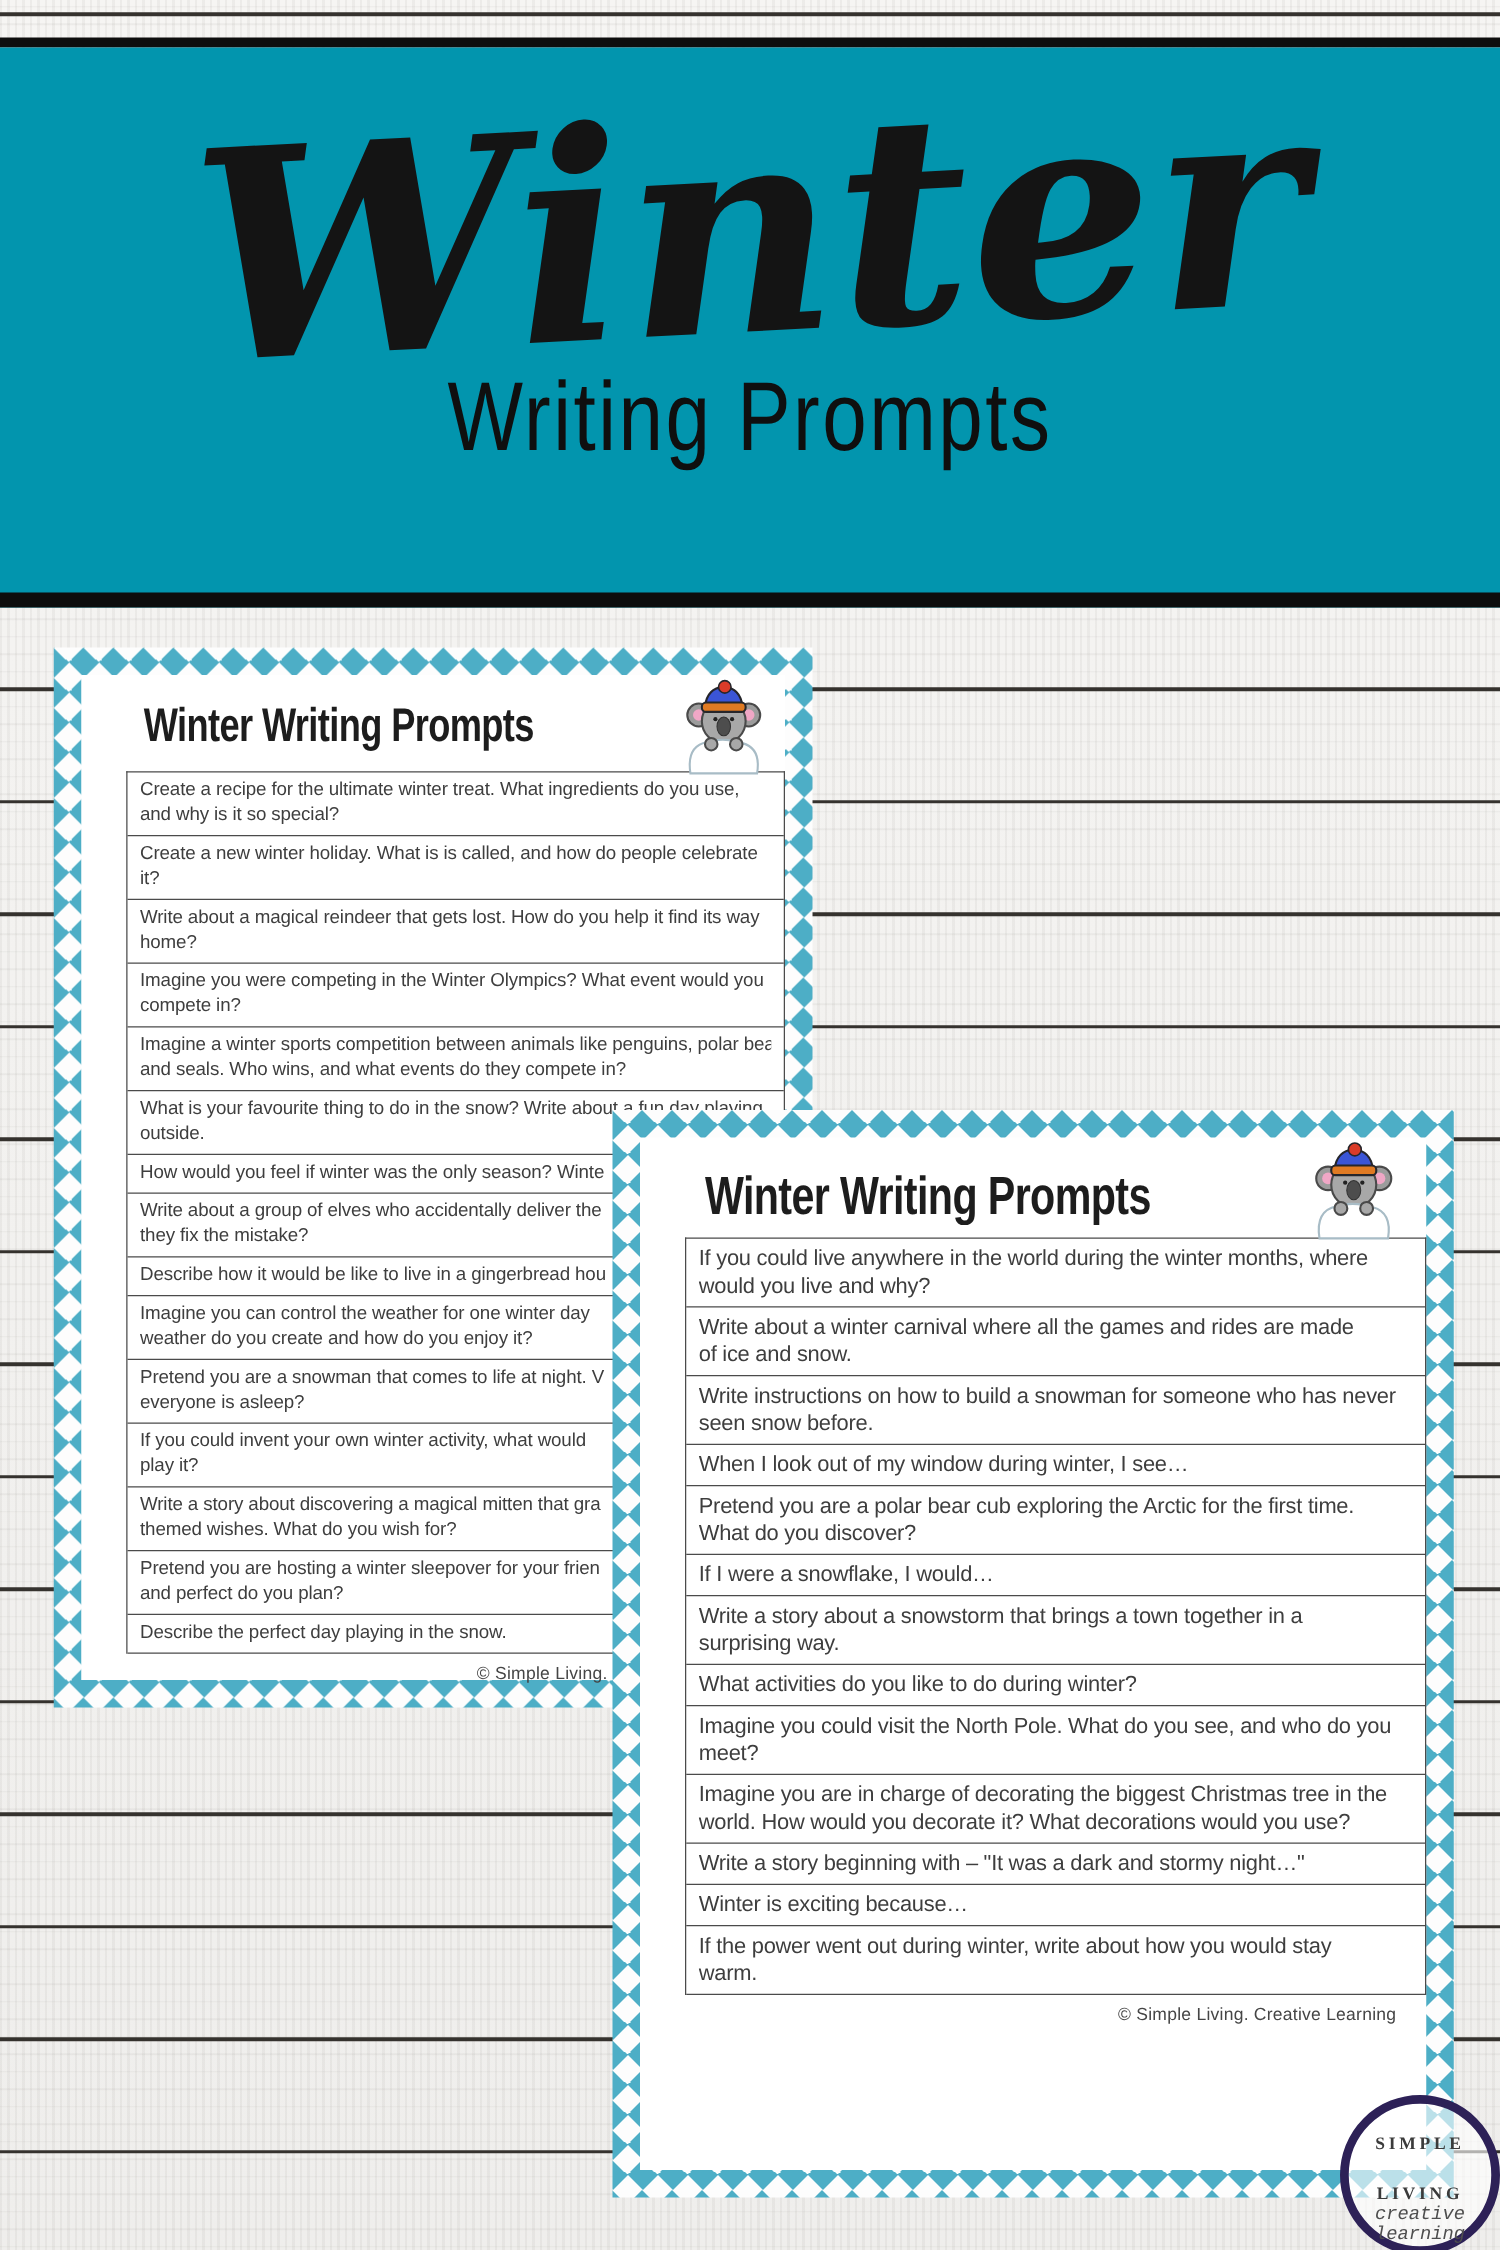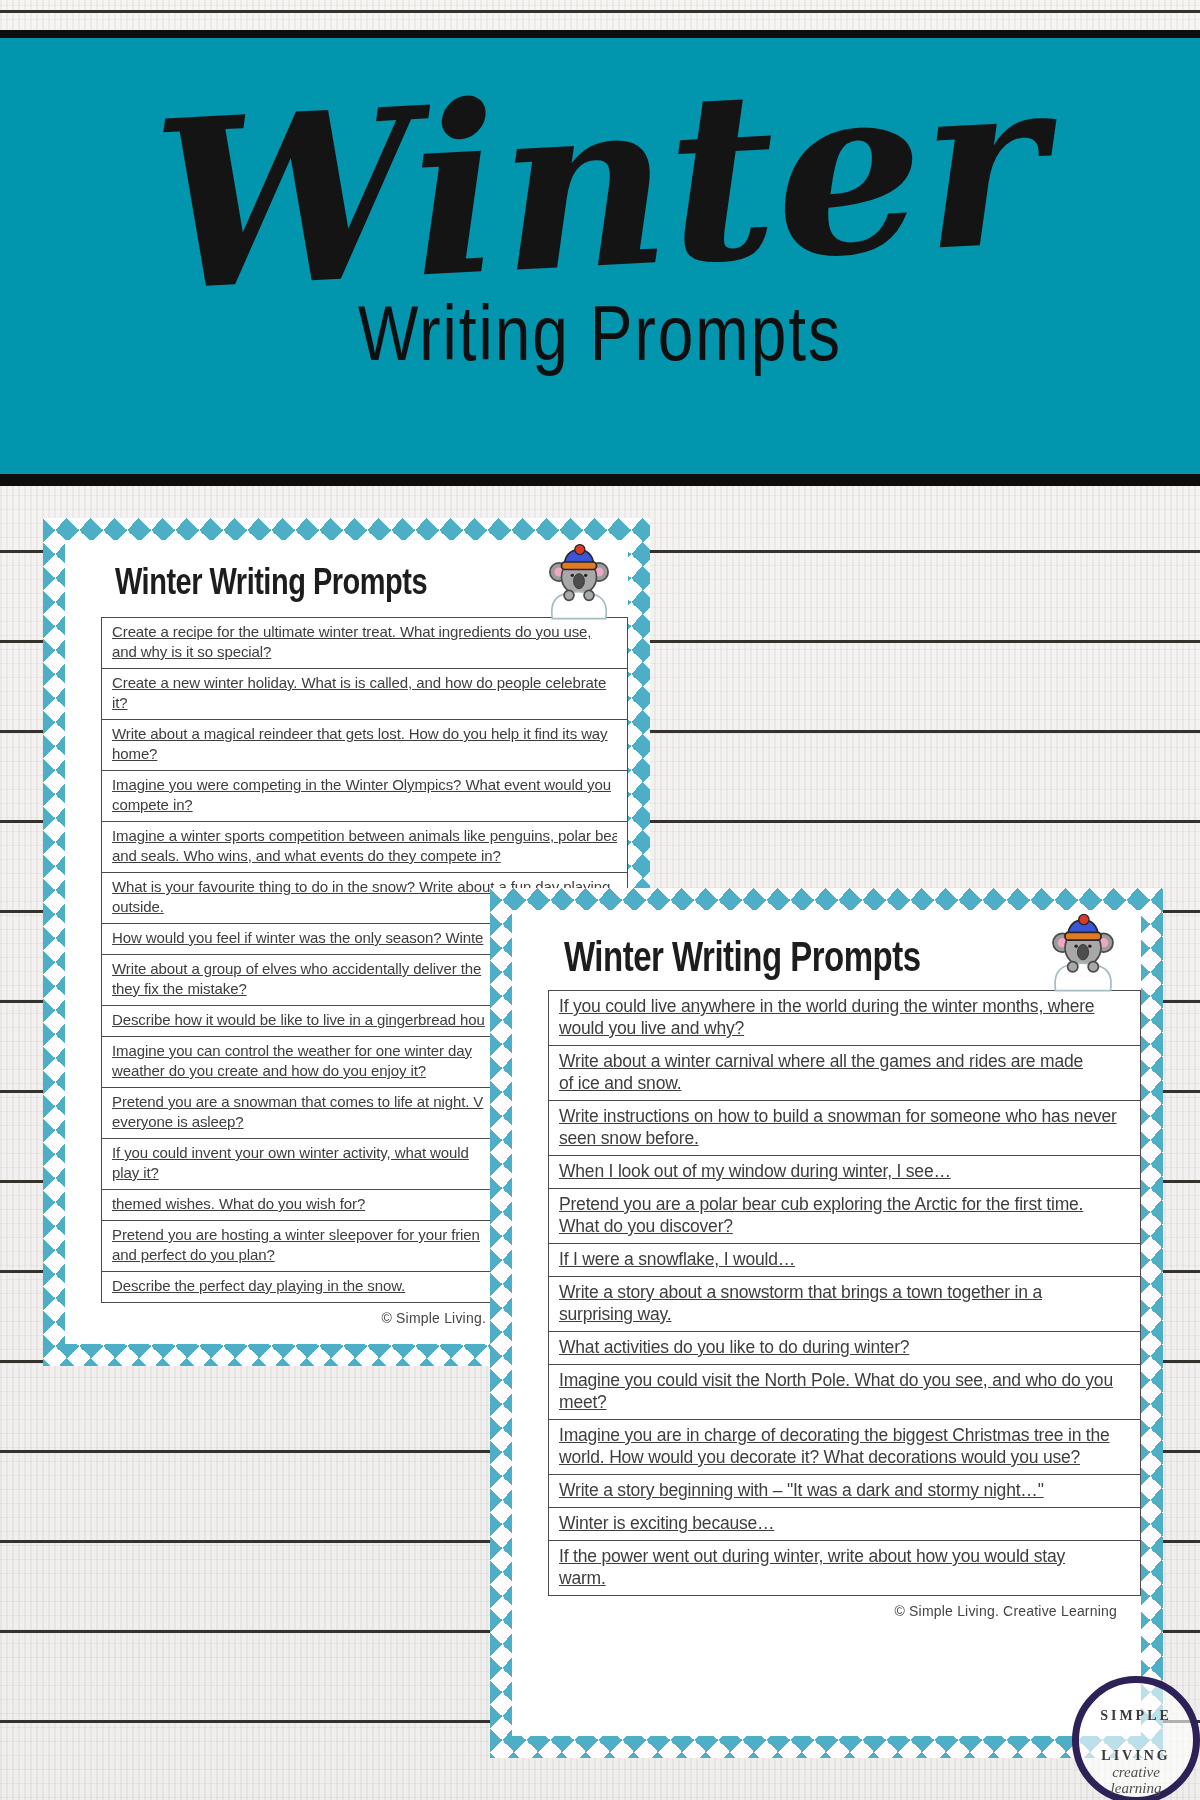--- a/index.html
+++ b/index.html
@@ -52,38 +52,38 @@
   .page2 .ws-title{font-size:33px;padding:24px 0 0 16px;}
   .koala{position:absolute;z-index:3;}
   .page1 .koala{right:14px;top:2px;width:70px;height:80px;}
   .page2 .koala{right:22px;top:2px;width:72px;height:82px;}
   .rows{
     border:1.5px solid #4b4b4b;border-bottom:none;
     color:#3e3e3e;
   }
   .page1 .rows{font-size:15px;line-height:20px;letter-spacing:-0.1px;}
   .page2 .rows{font-size:17.5px;line-height:22px;letter-spacing:-0.2px;}
-  .row{border-bottom:1.5px solid #4b4b4b;overflow:hidden;padding:4px 10px 6px;text-decoration:underline;}
+  .row{border-bottom:1.5px solid #4b4b4b;overflow:hidden;padding:4px 10px 6px;}
   .line{white-space:nowrap;overflow:hidden;}
   .copy{
     text-align:right;font-size:14px;color:#454545;
     padding:7px 24px 0 0;letter-spacing:0.2px;
   }
   .logo{
     position:absolute;left:1072px;top:1676px;width:128px;height:128px;
     box-sizing:border-box;border-radius:50%;border:7px solid #2d2157;
     background:rgba(255,255,255,0.62);z-index:30;
     display:flex;flex-direction:column;align-items:center;justify-content:center;
   }
   .logo-caps{
     font-family:"Liberation Serif",serif;font-weight:700;font-size:14px;
     letter-spacing:3px;color:#3b3b3b;text-transform:uppercase;line-height:16px;margin-top:24px;
   }
   .logo-script{
-    font-family:Liberation Serif, serif;font-style:italic;font-size:15px;
+    font-family:Liberation Mono, monospace;font-style:italic;font-size:15px;
     color:#4e4e4e;line-height:16px;
   }
 </style>
 </head>
 <body>
 
 <div class="bar-top"></div>
 
 <header class="banner">
   <div class="banner-script">Winter</div>
@@ -152,20 +152,21 @@
         </div>
         <div class="row">
           <div class="line">Pretend you are a snowman that comes to life at night. V</div>
           <div class="line">everyone is asleep?</div>
         </div>
         <div class="row">
           <div class="line">If you could invent your own winter activity, what would</div>
           <div class="line">play it?</div>
         </div>
         <div class="row">
+          <div class="line">Write a story about discovering a magical mitten that gra</div>
           <div class="line">themed wishes. What do you wish for?</div>
         </div>
         <div class="row">
           <div class="line">Pretend you are hosting a winter sleepover for your frien</div>
           <div class="line">and perfect do you plan?</div>
         </div>
         <div class="row">
           <div class="line">Describe the perfect day playing in the snow.</div>
         </div>
       </div>

